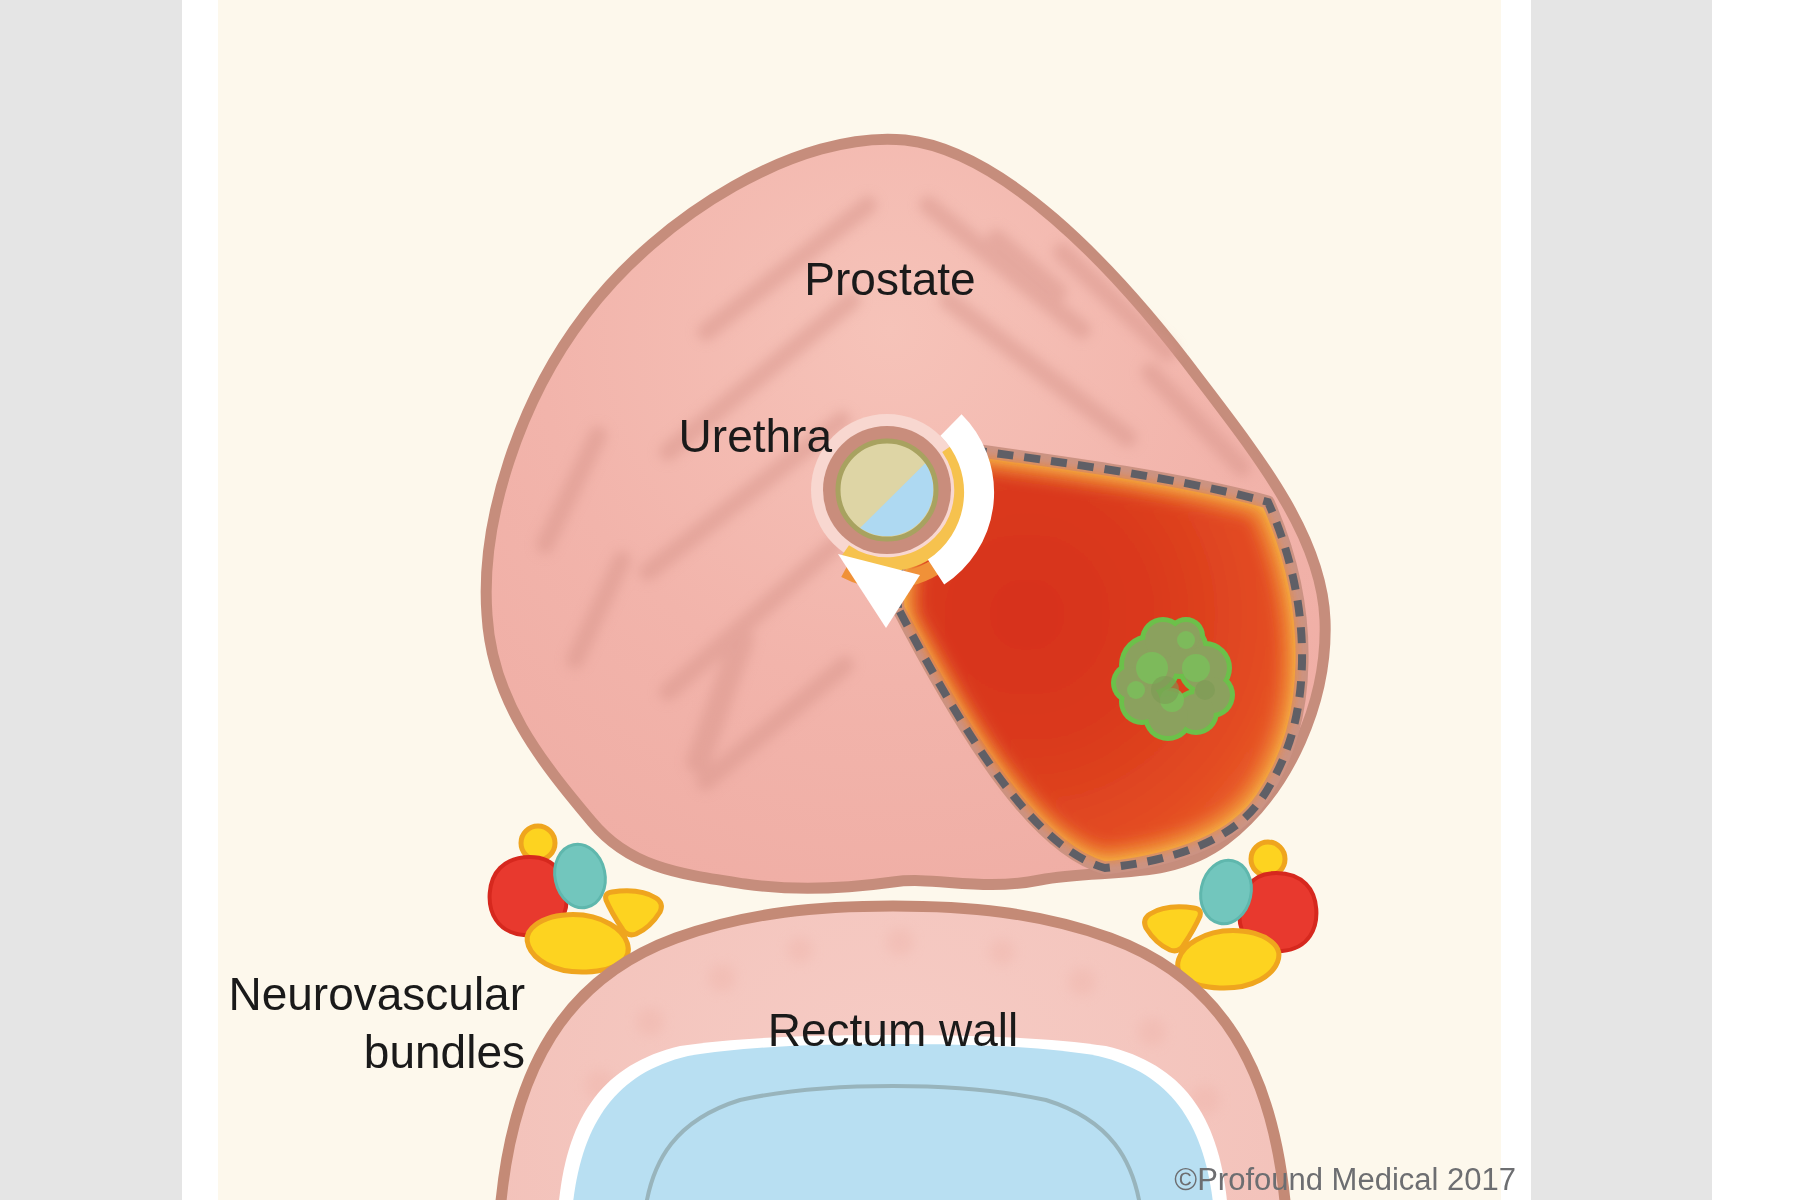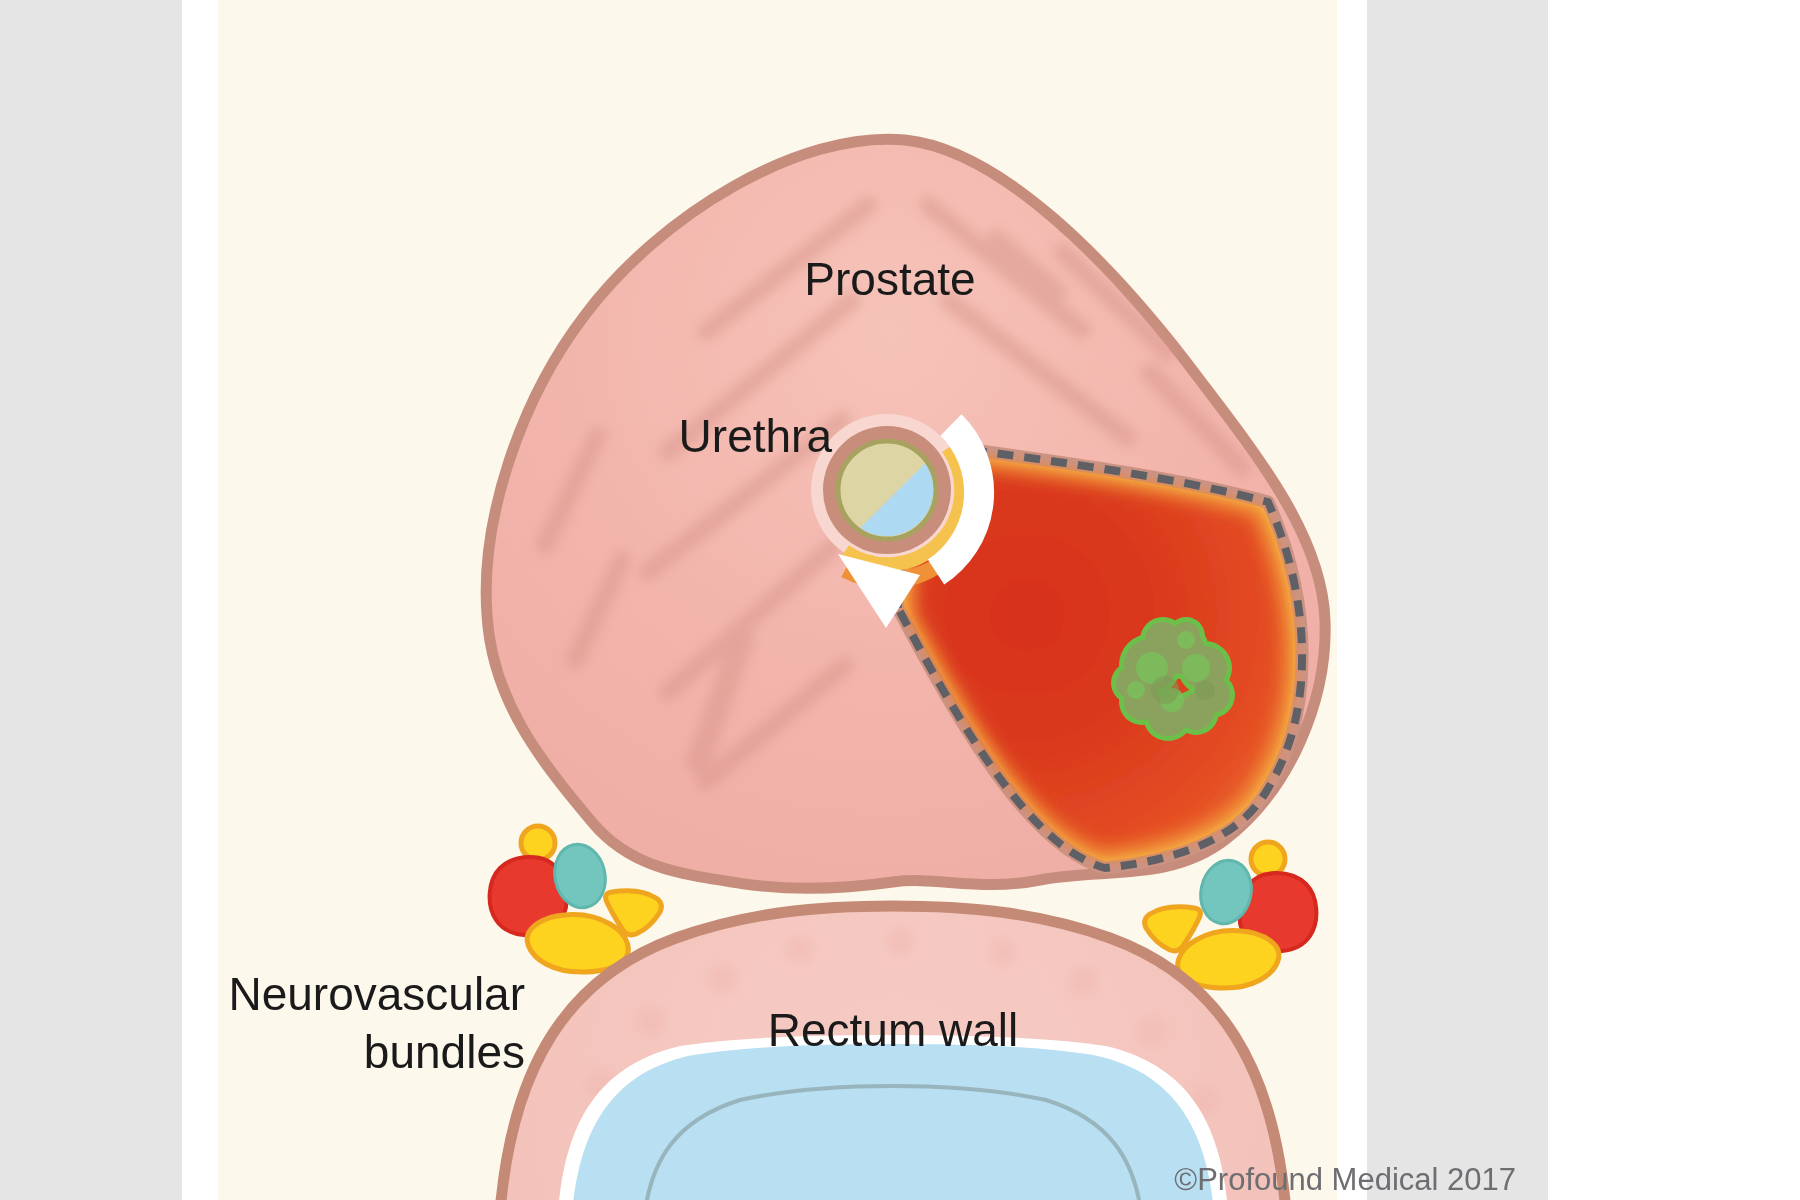--- a/index.html
+++ b/index.html
@@ -1,16 +1,16 @@
 <!DOCTYPE html>
 <html><head>
 <meta charset="utf-8">
 <style>
   html,body{margin:0;padding:0;background:#ffffff;}
-  #stage{position:relative;width:1548px;height:1200px;overflow:hidden;background:#ffffff;
+  #stage{position:relative;width:1712px;height:1200px;overflow:hidden;background:#ffffff;
          font-family:"Liberation Sans", sans-serif;}
   .panel{position:absolute;top:0;bottom:0;left:218px;width:1371px;background:#fdf8ec;}
   .sidebar{position:absolute;top:0;bottom:0;background:#e5e5e5;}
   .sidebar.left{left:0;width:182px;}
   .sidebar.right{right:0;width:181px;}
   .strip{position:absolute;top:0;bottom:0;background:#ffffff;}
   .strip.left{left:182px;width:36px;}
   .strip.right{right:181px;width:30px;}
   svg{position:absolute;left:0;top:0;}
   text{font-family:"Liberation Sans", sans-serif;}

